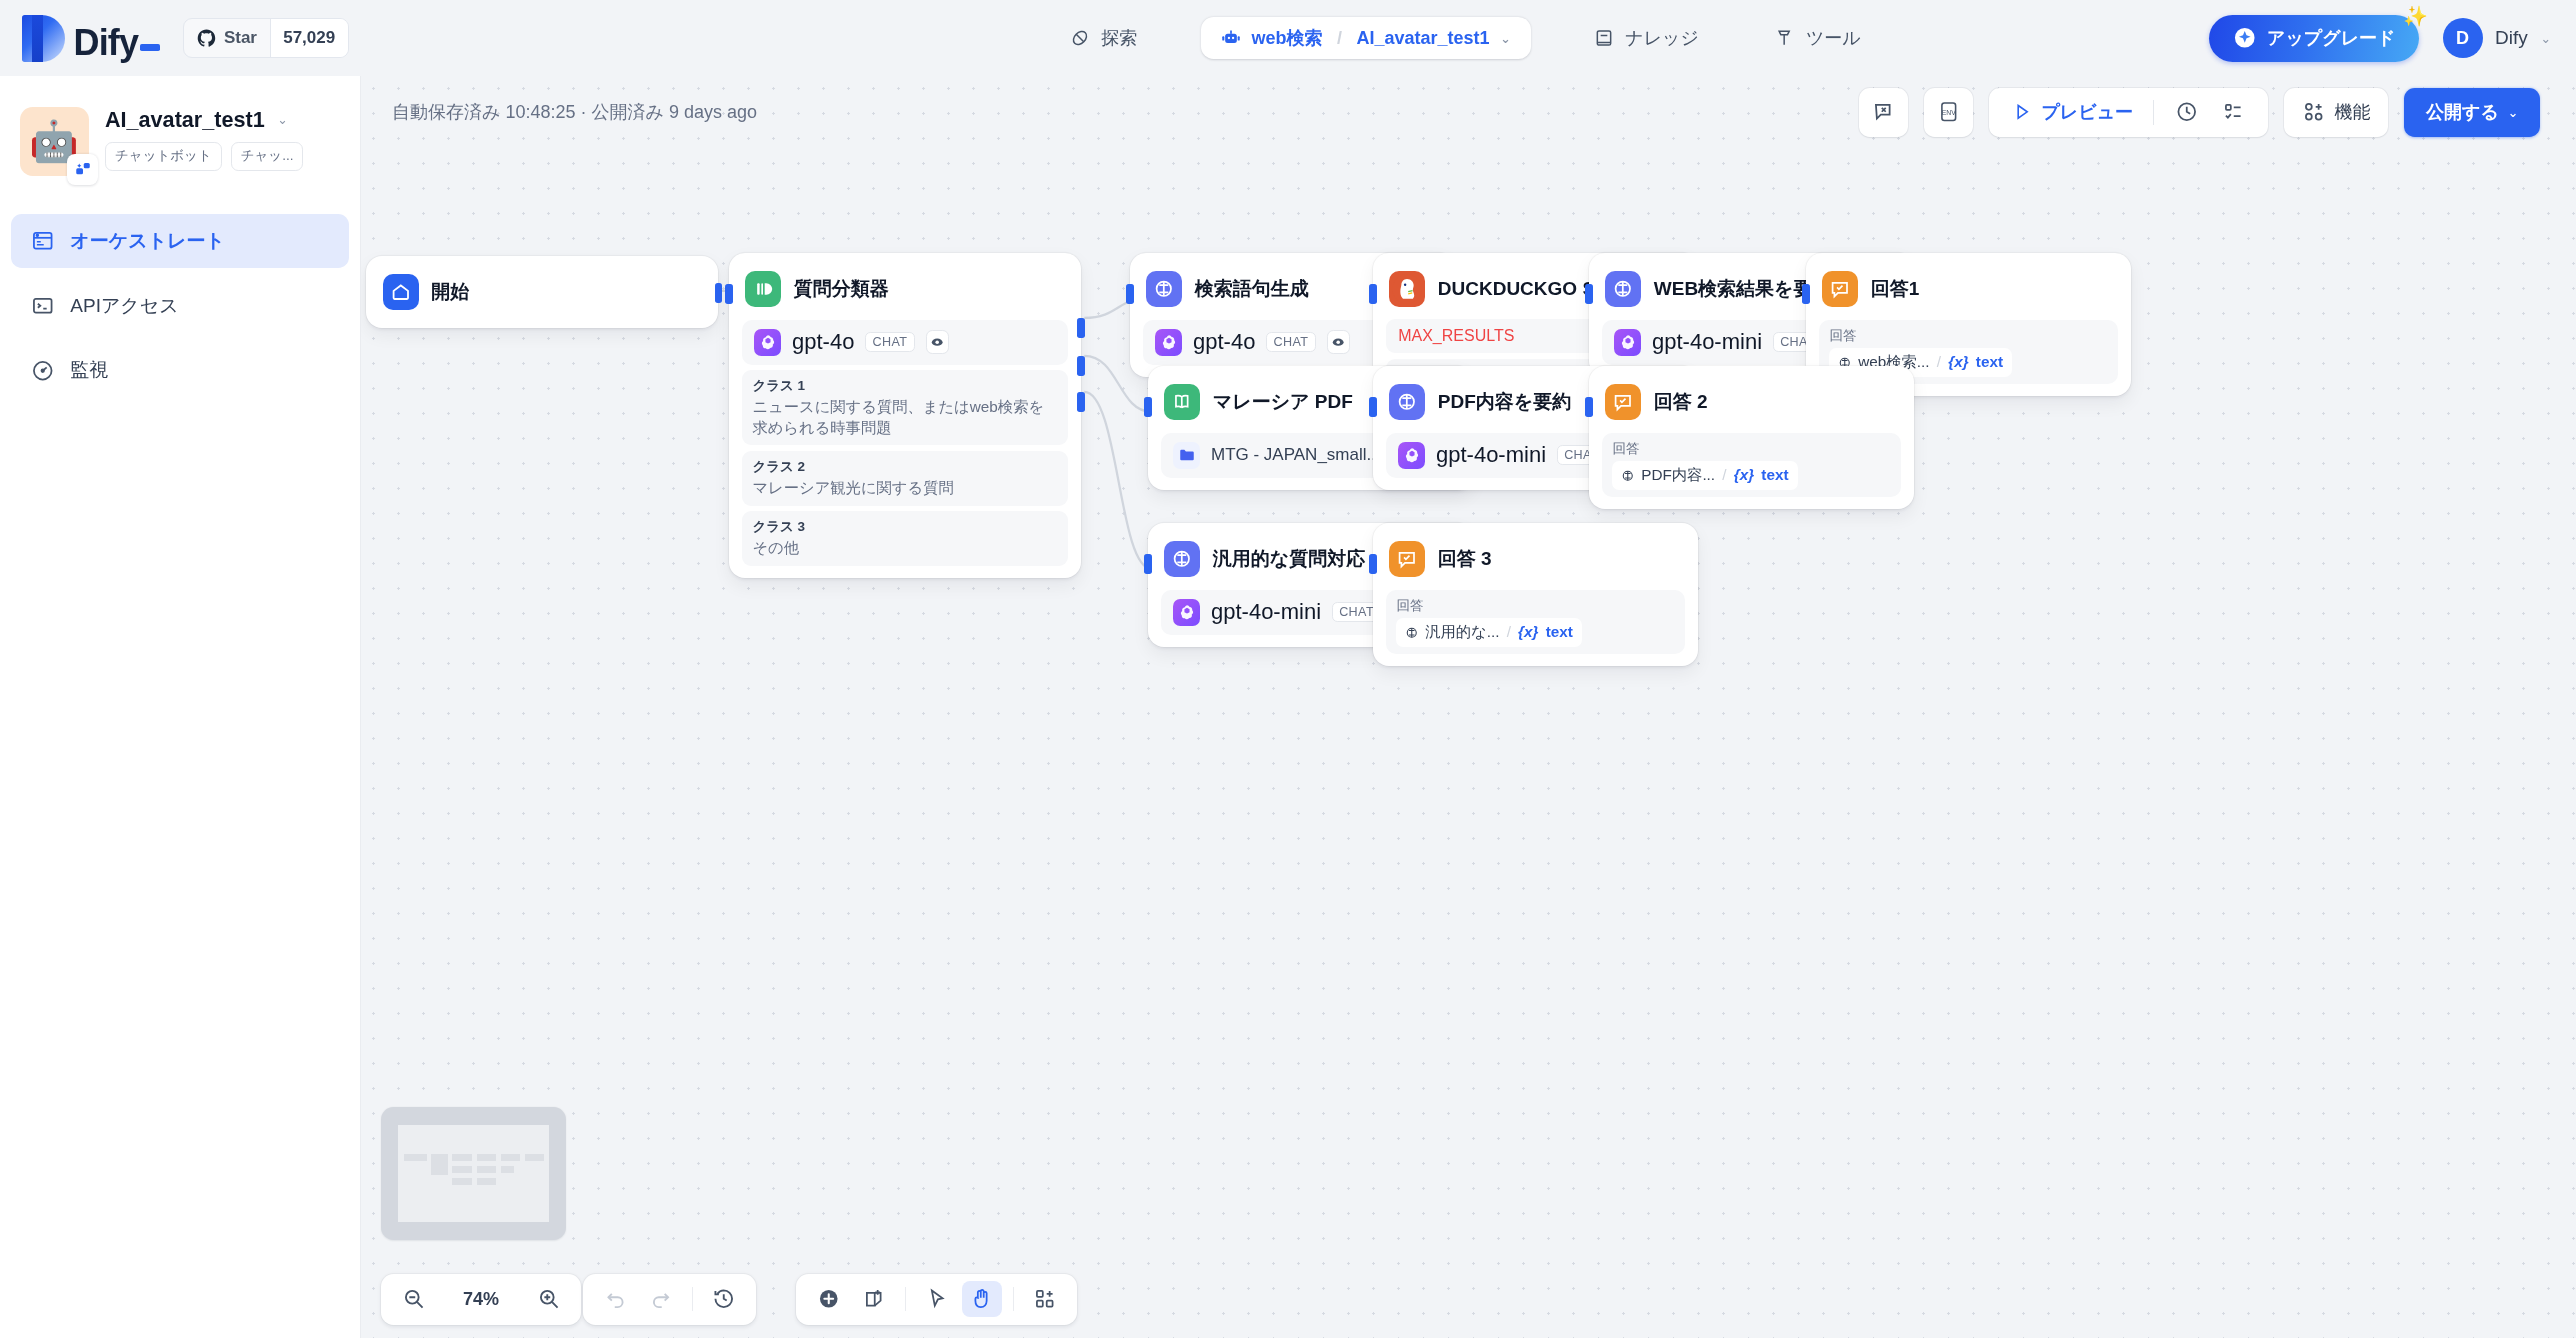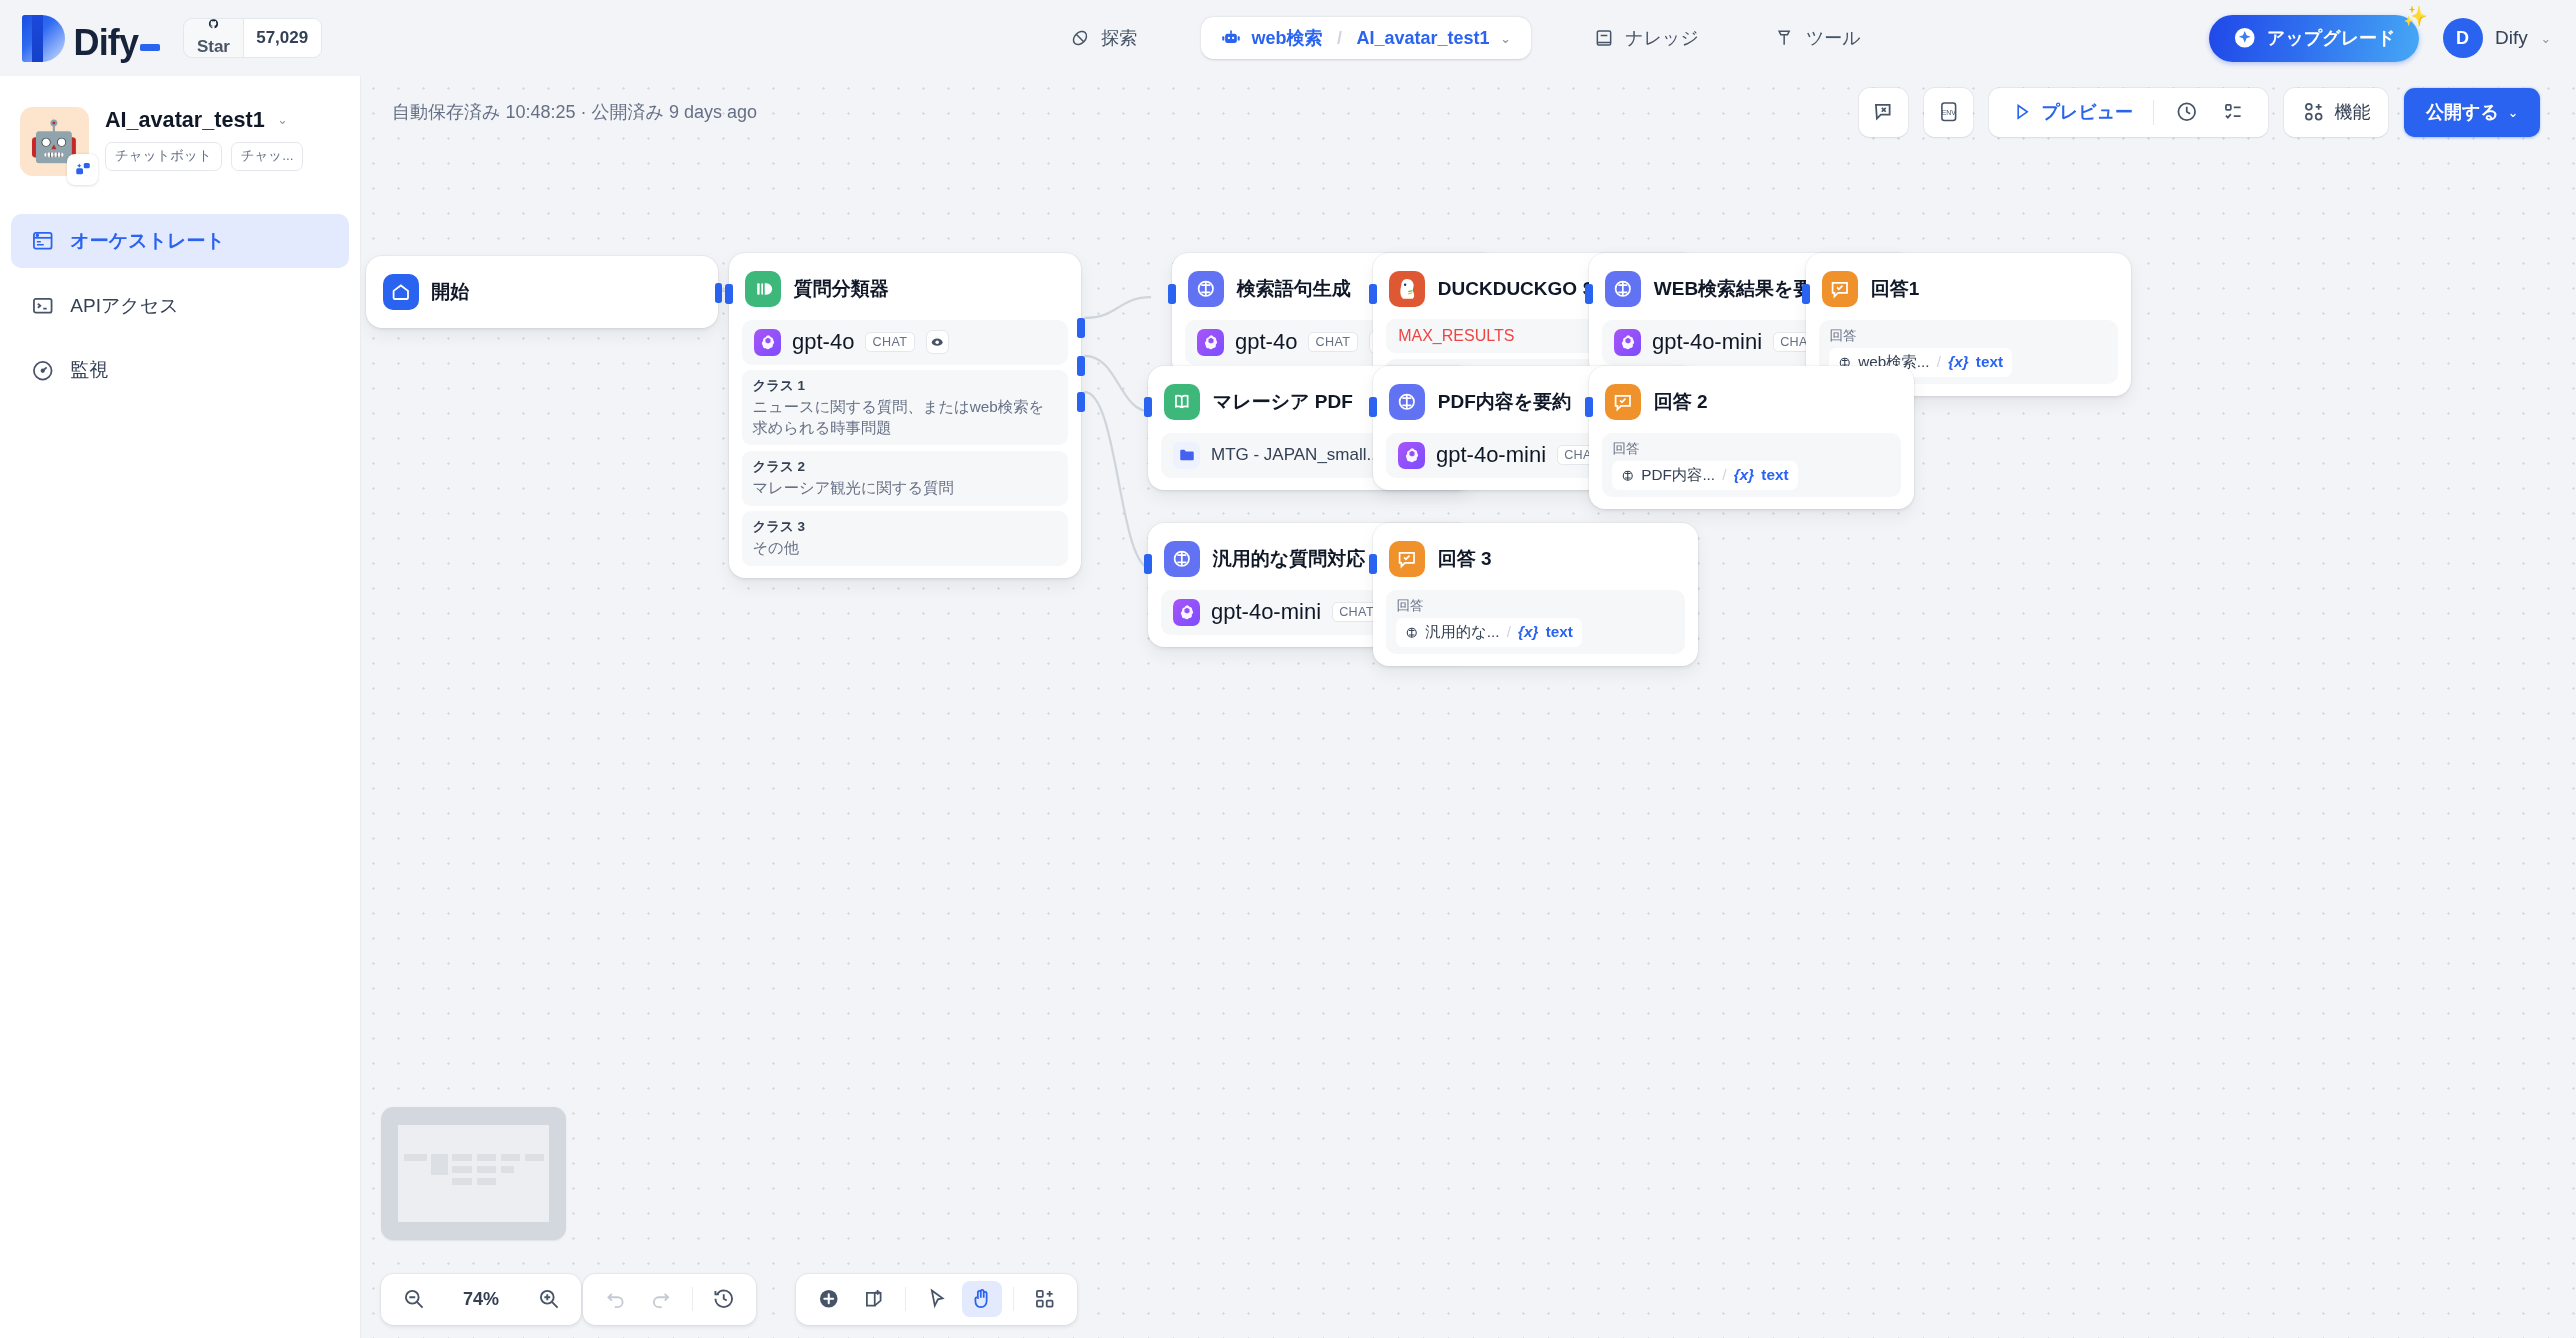--- a/index.html
+++ b/index.html
@@ -33,21 +33,21 @@
   .logo-text {
     font-size: 36px; font-weight: 700; letter-spacing: -0.9px; color: #16233b;
     line-height: 38px;
   }
   .logo-underscore { display:inline-block; width:20px; height:7.2px; background:#2a63f0; border-radius:1.8px; margin-left:1.8px; vertical-align: 3.6px;}
   .star-box {
     display: flex; align-items: stretch; height: 40px;
     border: 0.9px solid #e3e7ee; border-radius: 9px; background: #f7f8fa;
     overflow: hidden;
   }
-  .star-left { display: flex; align-items: center; gap: 8px; padding: 0 12.6px; flex-direction: column; }
+  .star-left { display: flex; align-items: center; gap: 8px; padding: 0 12.6px; }
   .star-label { font-size: 17px; font-weight: 700; color: #4a5565; }
   .star-count {
     display: flex; align-items: center; padding: 0 12.6px;
     background: #fff; border-left: 0.9px solid #e3e7ee;
     font-size: 17px; font-weight: 700; color: #344054;
   }
   .gh-icon { width: 19px; height: 19px; display:block; }
 
   .hdr-center {
     flex: 1; display: flex; align-items: center; justify-content: center; gap: 51px;
@@ -488,21 +488,21 @@
       <div class="class-box">
         <div class="class-title">クラス 2</div>
         <div class="class-desc">マレーシア観光に関する質問</div>
       </div>
       <div class="class-box">
         <div class="class-title">クラス 3</div>
         <div class="class-desc">その他</div>
       </div>
     </div>
 
-    <div class="node" style="left:811px; top:177px; width:325px;">
+    <div class="node" style="left:769px; top:177px; width:325px;">
       <div class="port left" style="top:31px"></div>
       <div class="port right" style="top:31px"></div>
       <div class="node-head">
         <div class="node-ico" style="background:#6172f3">
           <svg width="21.6" height="21.6" viewBox="0 0 24 24" fill="none" stroke="#fff" stroke-width="1.9">
               <circle cx="12" cy="12" r="8"></circle>
               <path d="M12 4v16M7 8h10M7 16h10"></path>
             </svg>
         </div>
         <div class="node-title">検索語句生成</div>

